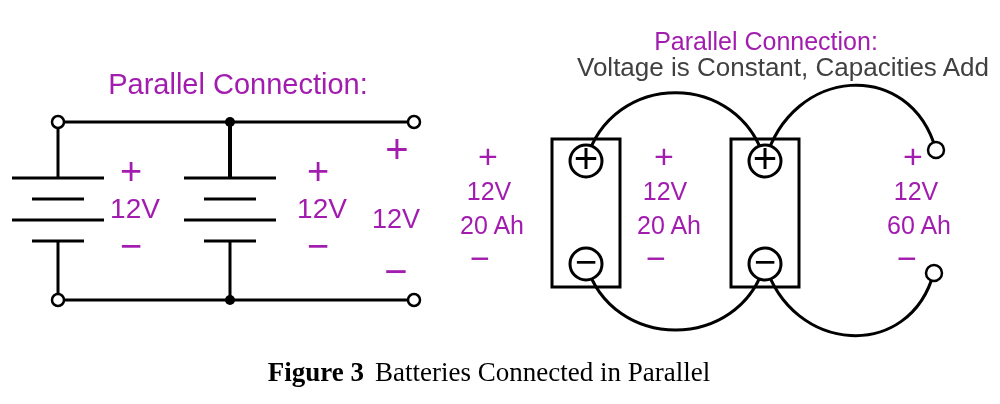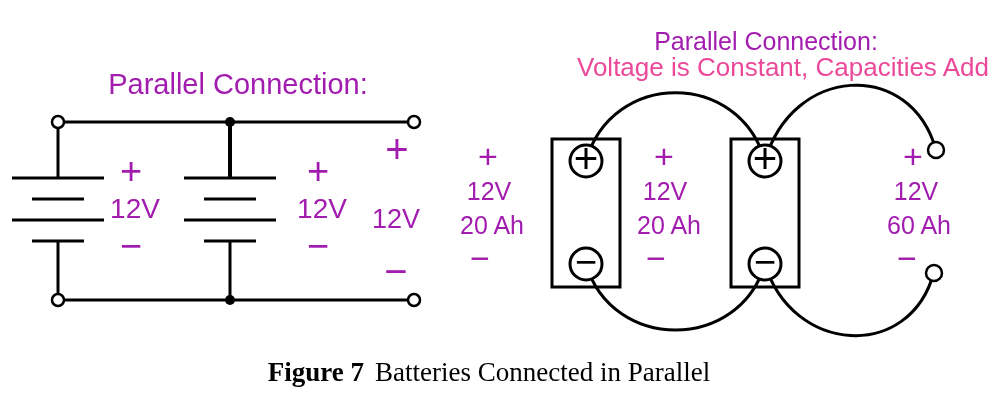--- a/index.html
+++ b/index.html
@@ -13,21 +13,21 @@
     white-space:nowrap;
     color:#a21caf;
     line-height:1;
     font-family:"Liberation Sans", sans-serif;
     text-align:right;
   }
   .lbl-left {
     position:absolute;
     transform:translate(0,-50%);
     white-space:nowrap;
-    color:#ec4899;
+    color:#404040;
     line-height:1;
     font-family:"Liberation Sans", sans-serif;
   }
   .caption {
     position:absolute;
     left:489px; top:372px;
     transform:translate(-50%,-50%);
     white-space:nowrap;
     color:#000;
     font-family:"Liberation Serif", serif;
@@ -120,16 +120,16 @@
   <div class="lbl" style="left:665px; top:191px; font-size:25px;">12V</div>
   <div class="lbl" style="left:669px; top:225px; font-size:25px;">20 Ah</div>
   <div class="lbl" style="left:656px; top:258px; font-size:34px;">−</div>
 
   <div class="lbl" style="left:913px; top:156px; font-size:34px;">+</div>
   <div class="lbl" style="left:916px; top:191px; font-size:25px;">12V</div>
   <div class="lbl" style="left:919px; top:225px; font-size:25px;">60 Ah</div>
   <div class="lbl" style="left:907px; top:258px; font-size:34px;">−</div>
 
   <div class="caption">
-    <span class="fig">Figure 7</span><span class="captxt">Batteries Connected in Parallel</span>
+    <span class="fig">Figure 3</span><span class="captxt">Batteries Connected in Parallel</span>
   </div>
 
 </div>
 
 </body></html>

